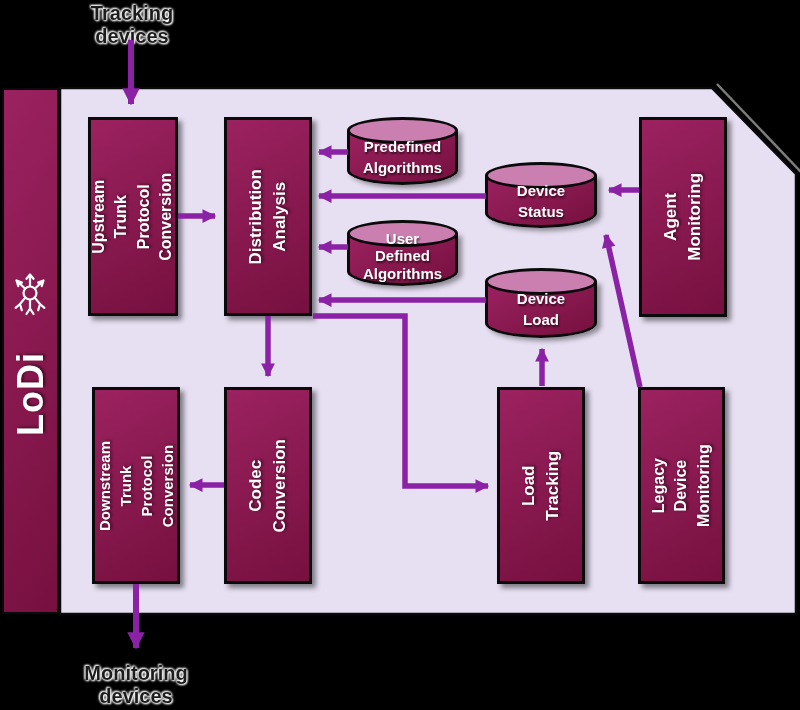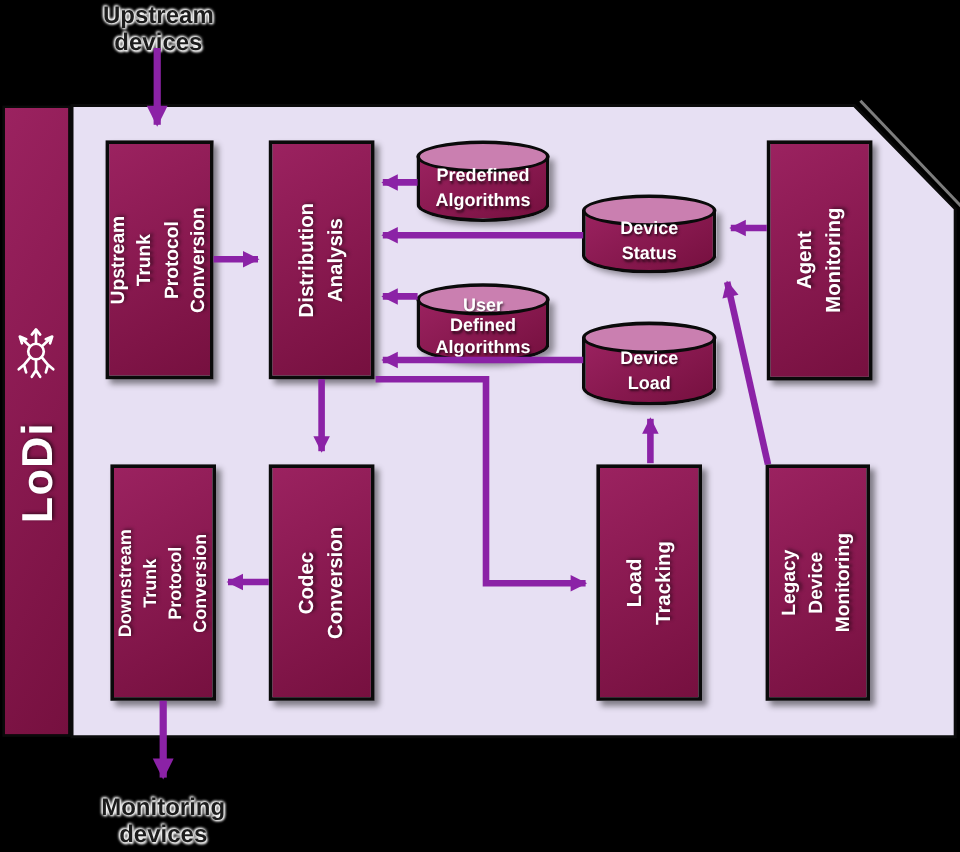--- a/index.html
+++ b/index.html
@@ -93,21 +93,21 @@
     <path d="M25,18.5 L33,11 M28.1,12.6 L33.5,10.5 L31.7,16.1"></path>
     <path d="M20,30 L20,38.5 M20,38.5 L16.5,44 M20,38.5 L23.5,44"></path>
     <path d="M15.3,27.6 L10,34 M10,34 L5.6,37.8 M10,34 L11.8,40.3"></path>
     <path d="M24.7,27.6 L30,34 M30,34 L34.4,37.8 M30,34 L28.2,40.3"></path>
   </g>
 </svg>
 <div class="bar-label">
   <span>LoDi</span>
 </div>
 
-<div class="outer-label" style="left:42px; top:2px; width:180px;">Upstream
+<div class="outer-label" style="left:42px; top:2px; width:180px;">Tracking
 devices</div>
 <div class="outer-label" style="left:46px; top:662px; width:180px;">Monitoring
 devices</div>
 
 <div class="node" style="left:88px; top:117px; width:90px; height:199px;">
   <span class="vtext" style="font-size:16px;">Upstream Trunk
 Protocol
 Conversion</span>
 </div>
 
@@ -143,21 +143,21 @@
 Monitoring</span>
 </div>
 
 <div class="cyl" style="left:347px; top:117px; width:111px; height:68px;">
   <div class="cyl-body"></div>
   <div class="cyl-top"></div>
   <div class="cyl-label">Predefined
 Algorithms</div>
 </div>
 
-<div class="cyl" style="left:347px; top:236px; width:111px; height:66px;">
+<div class="cyl" style="left:347px; top:220px; width:111px; height:66px;">
   <div class="cyl-body"></div>
   <div class="cyl-top"></div>
   <div class="cyl-label" style="line-height:1.15; top:6px;">User
 Defined
 Algorithms</div>
 </div>
 
 <div class="cyl" style="left:485px; top:162px; width:112px; height:66px;">
   <div class="cyl-body"></div>
   <div class="cyl-top"></div>

